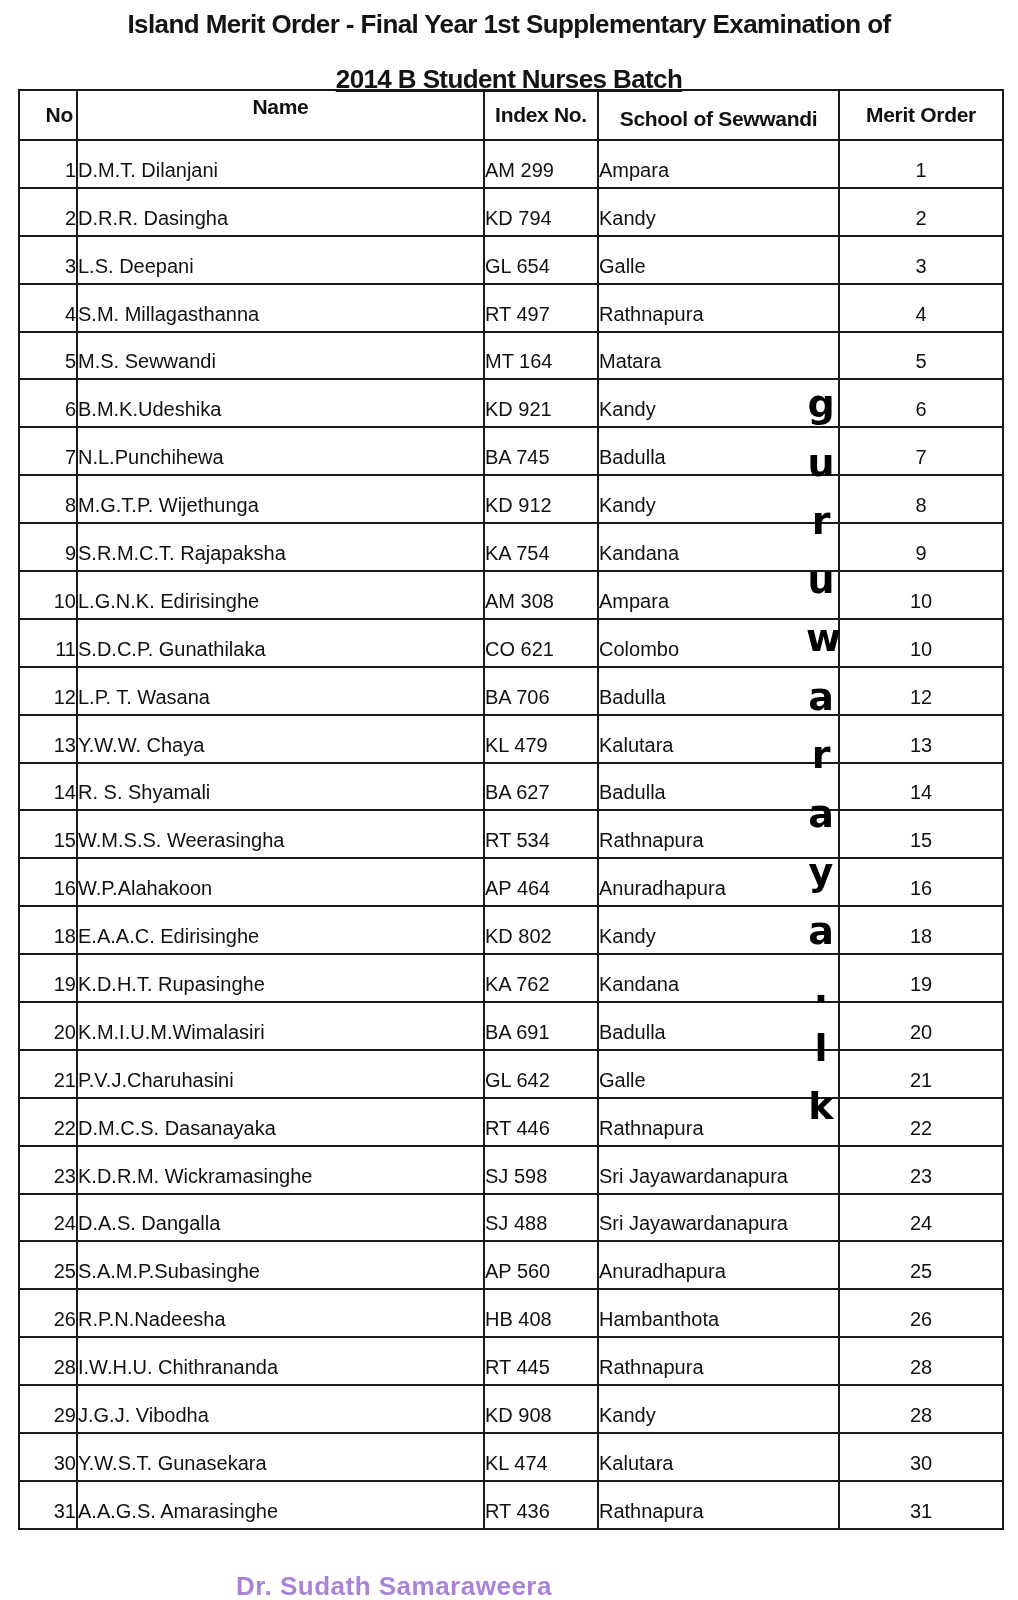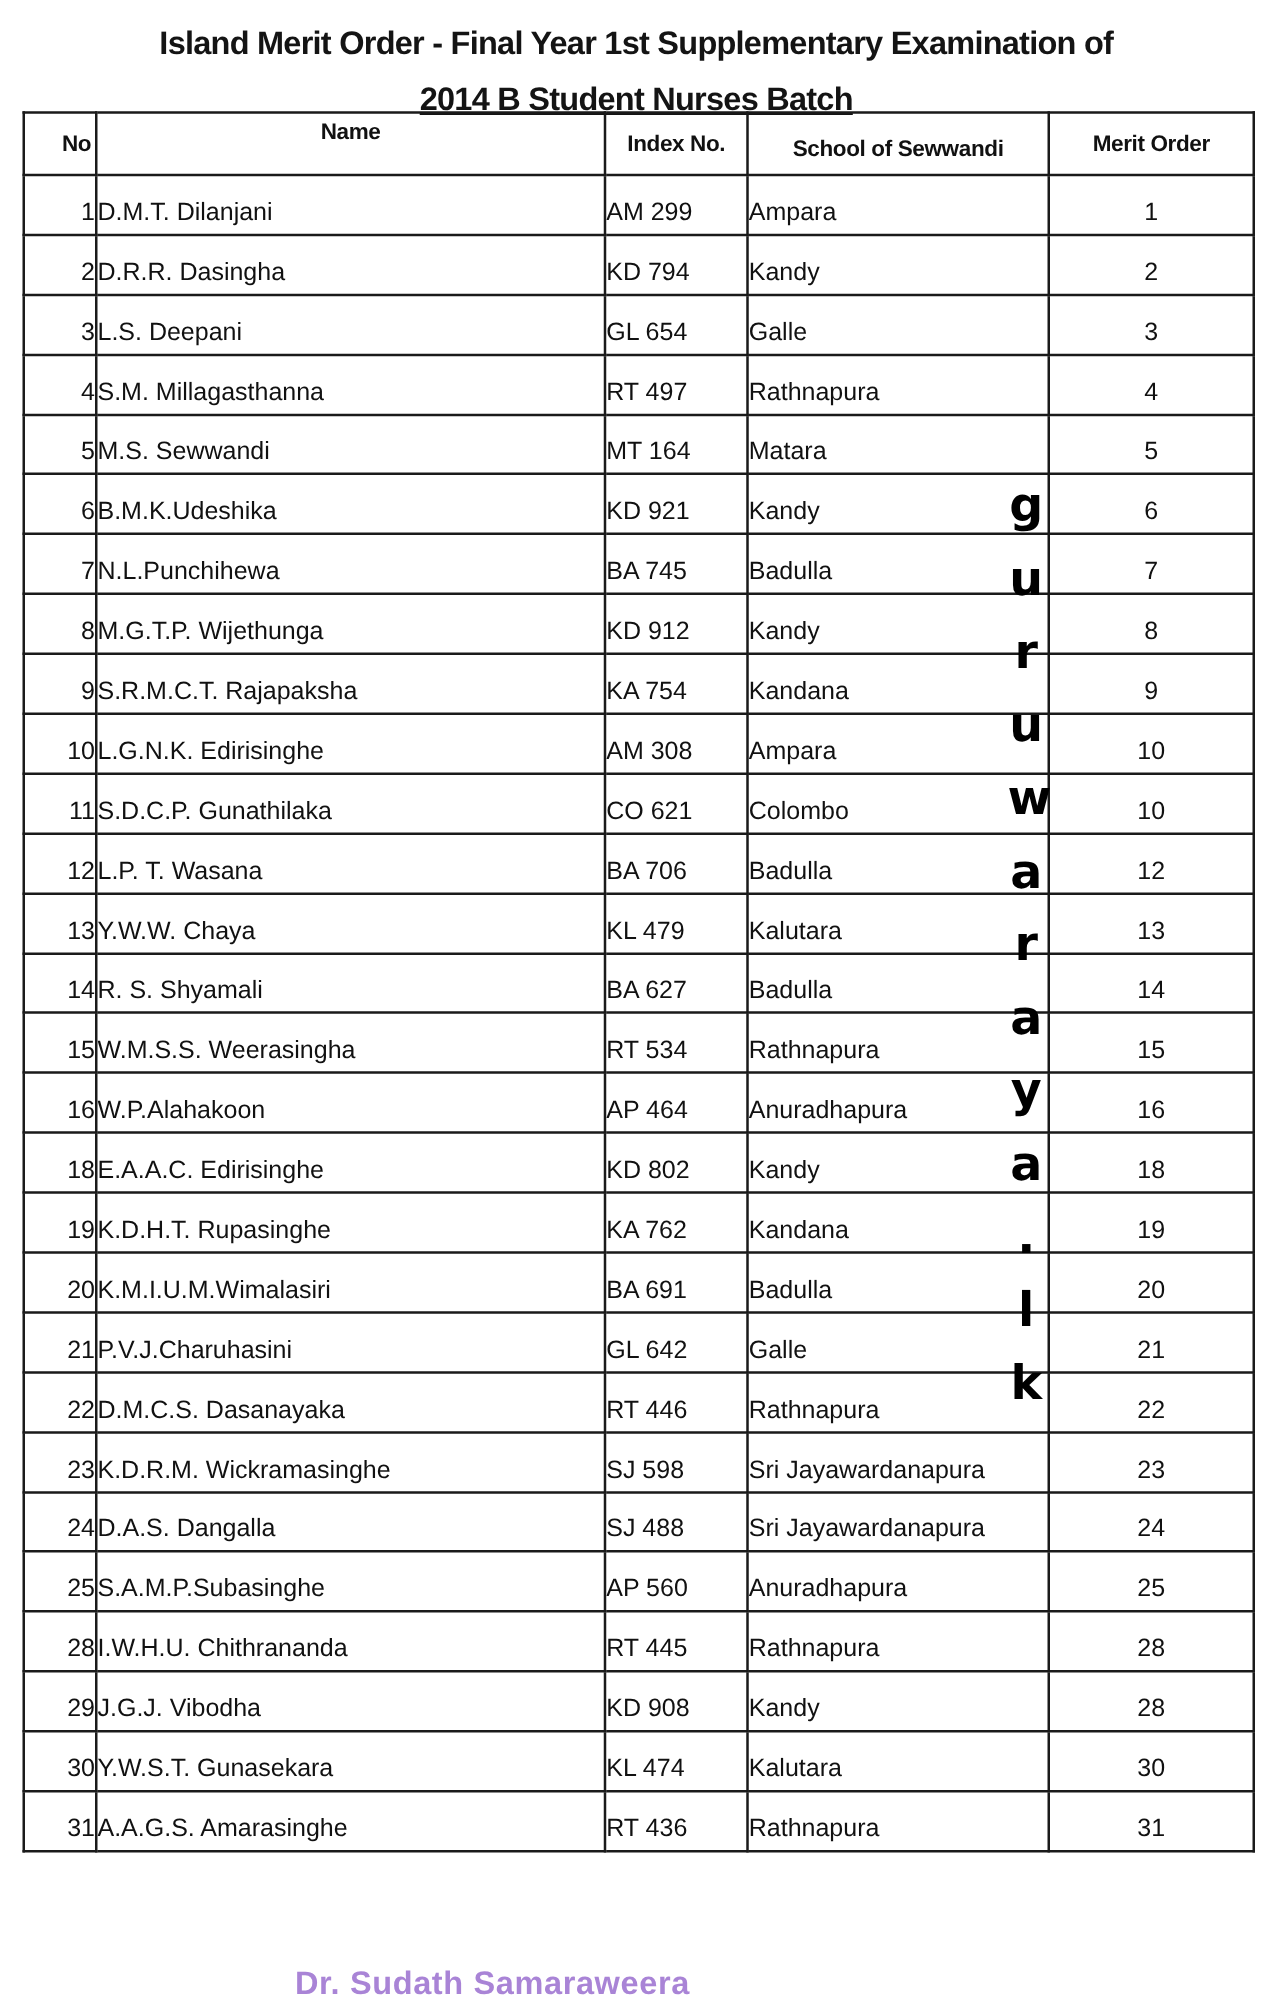--- a/index.html
+++ b/index.html
@@ -19,42 +19,42 @@
       position: absolute;
       left: 0;
       width: 1018px;
       text-align: center;
       font-weight: bold;
       font-size: 26px;
       letter-spacing: -0.6px;
       color: #141414;
       font-family: "Liberation Sans", sans-serif;
     }
-    .title.l1 { top: 19px; }
+    .title.l1 { top: 9px; }
     .title.l2 { top: 64px; text-decoration: underline; }
 
     table.merit {
       position: absolute;
       left: 18px;
       top: 89px;
       border-collapse: collapse;
       table-layout: fixed;
       width: 984px;
     }
     table.merit th, table.merit td {
       border: 2px solid #1a1a1a;
       padding: 0;
       font-size: 20px;
       white-space: nowrap;
       overflow: hidden;
     }
     table.merit th {
       height: 40px;
       font-weight: bold;
-      font-size: 18px;
+      font-size: 21px;
       letter-spacing: -0.3px;
       text-align: center;
       vertical-align: middle;
     }
     table.merit th.h-no { text-align: right; padding-right: 3px; }
     table.merit th.h-name { vertical-align: top; padding-top: 4px; }
     table.merit th.h-school { padding-top: 8px; }
     table.merit td {
       height: 40.9px;
       vertical-align: bottom;
@@ -287,20 +287,27 @@
         <td class="merit">24</td>
       </tr>
       <tr>
         <td class="no">25</td>
         <td class="name">S.A.M.P.Subasinghe</td>
         <td class="index">AP 560</td>
         <td class="school">Anuradhapura</td>
         <td class="merit">25</td>
       </tr>
       <tr>
+        <td class="no">26</td>
+        <td class="name">R.P.N.Nadeesha</td>
+        <td class="index">HB 408</td>
+        <td class="school">Hambanthota</td>
+        <td class="merit">26</td>
+      </tr>
+      <tr>
         <td class="no">28</td>
         <td class="name">I.W.H.U. Chithrananda</td>
         <td class="index">RT 445</td>
         <td class="school">Rathnapura</td>
         <td class="merit">28</td>
       </tr>
       <tr>
         <td class="no">29</td>
         <td class="name">J.G.J. Vibodha</td>
         <td class="index">KD 908</td>

